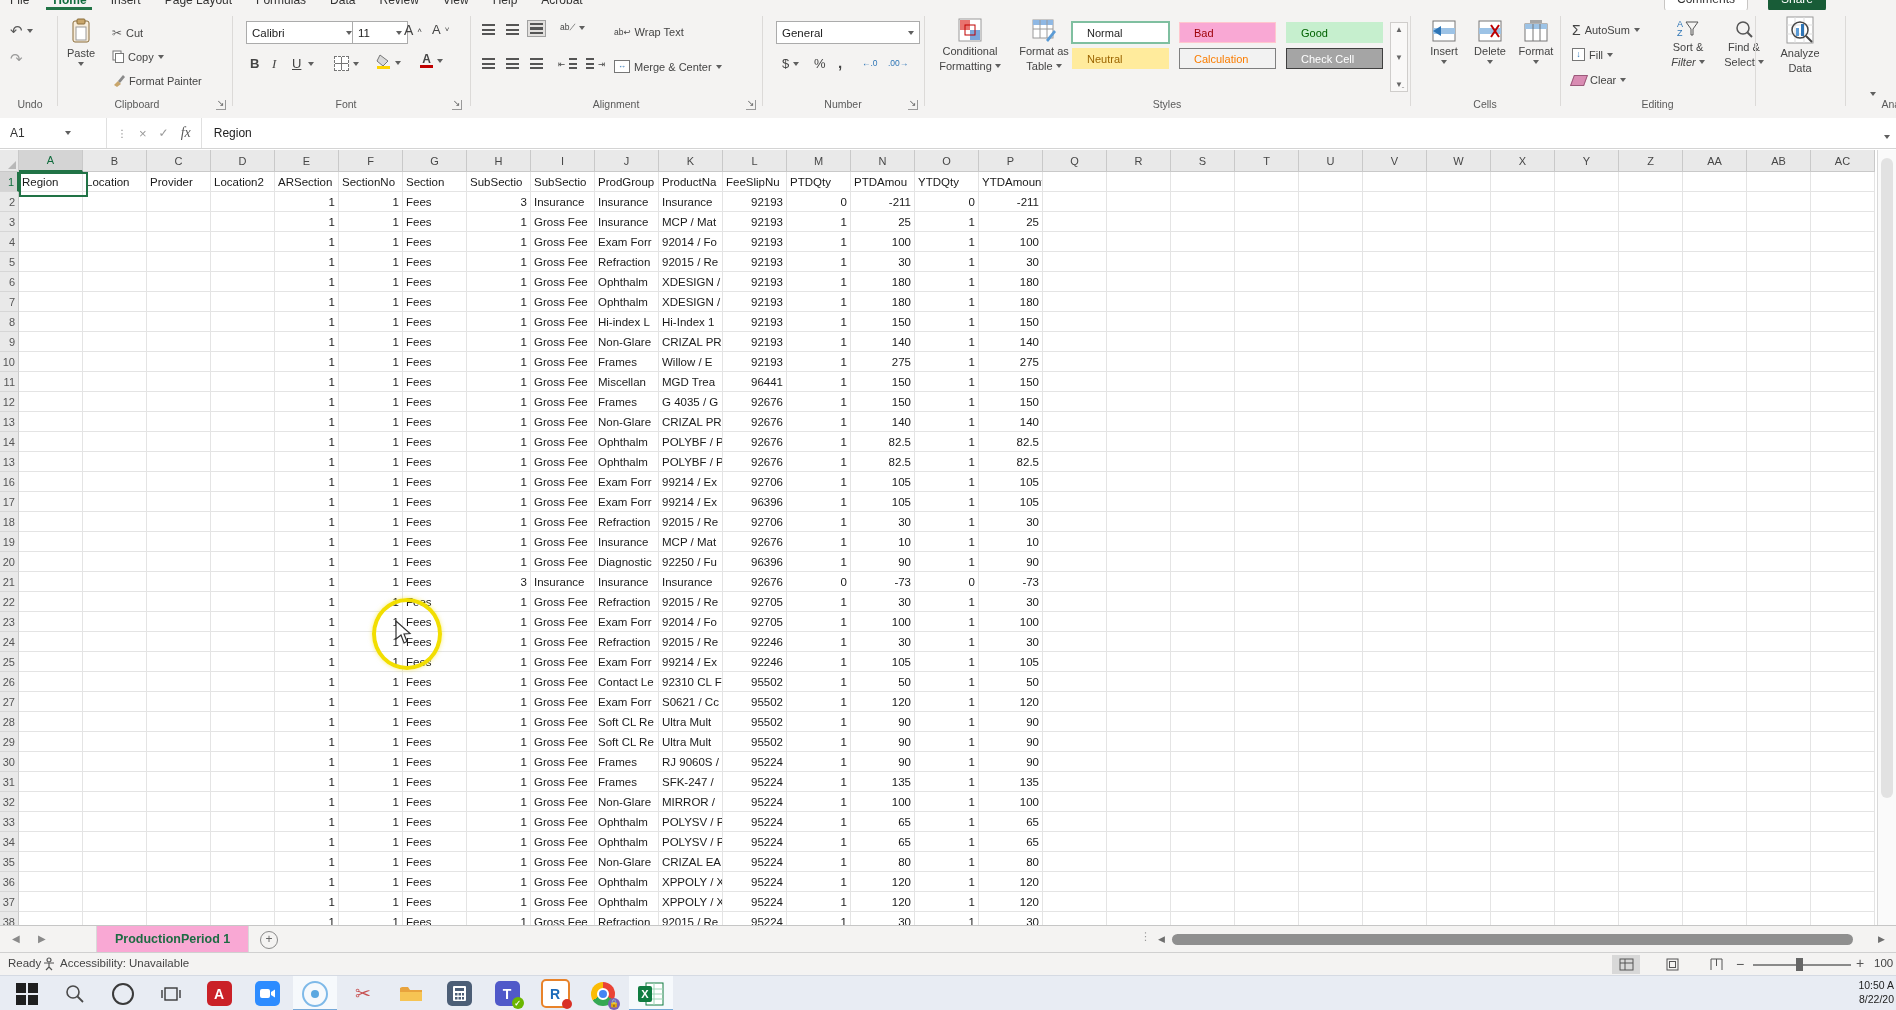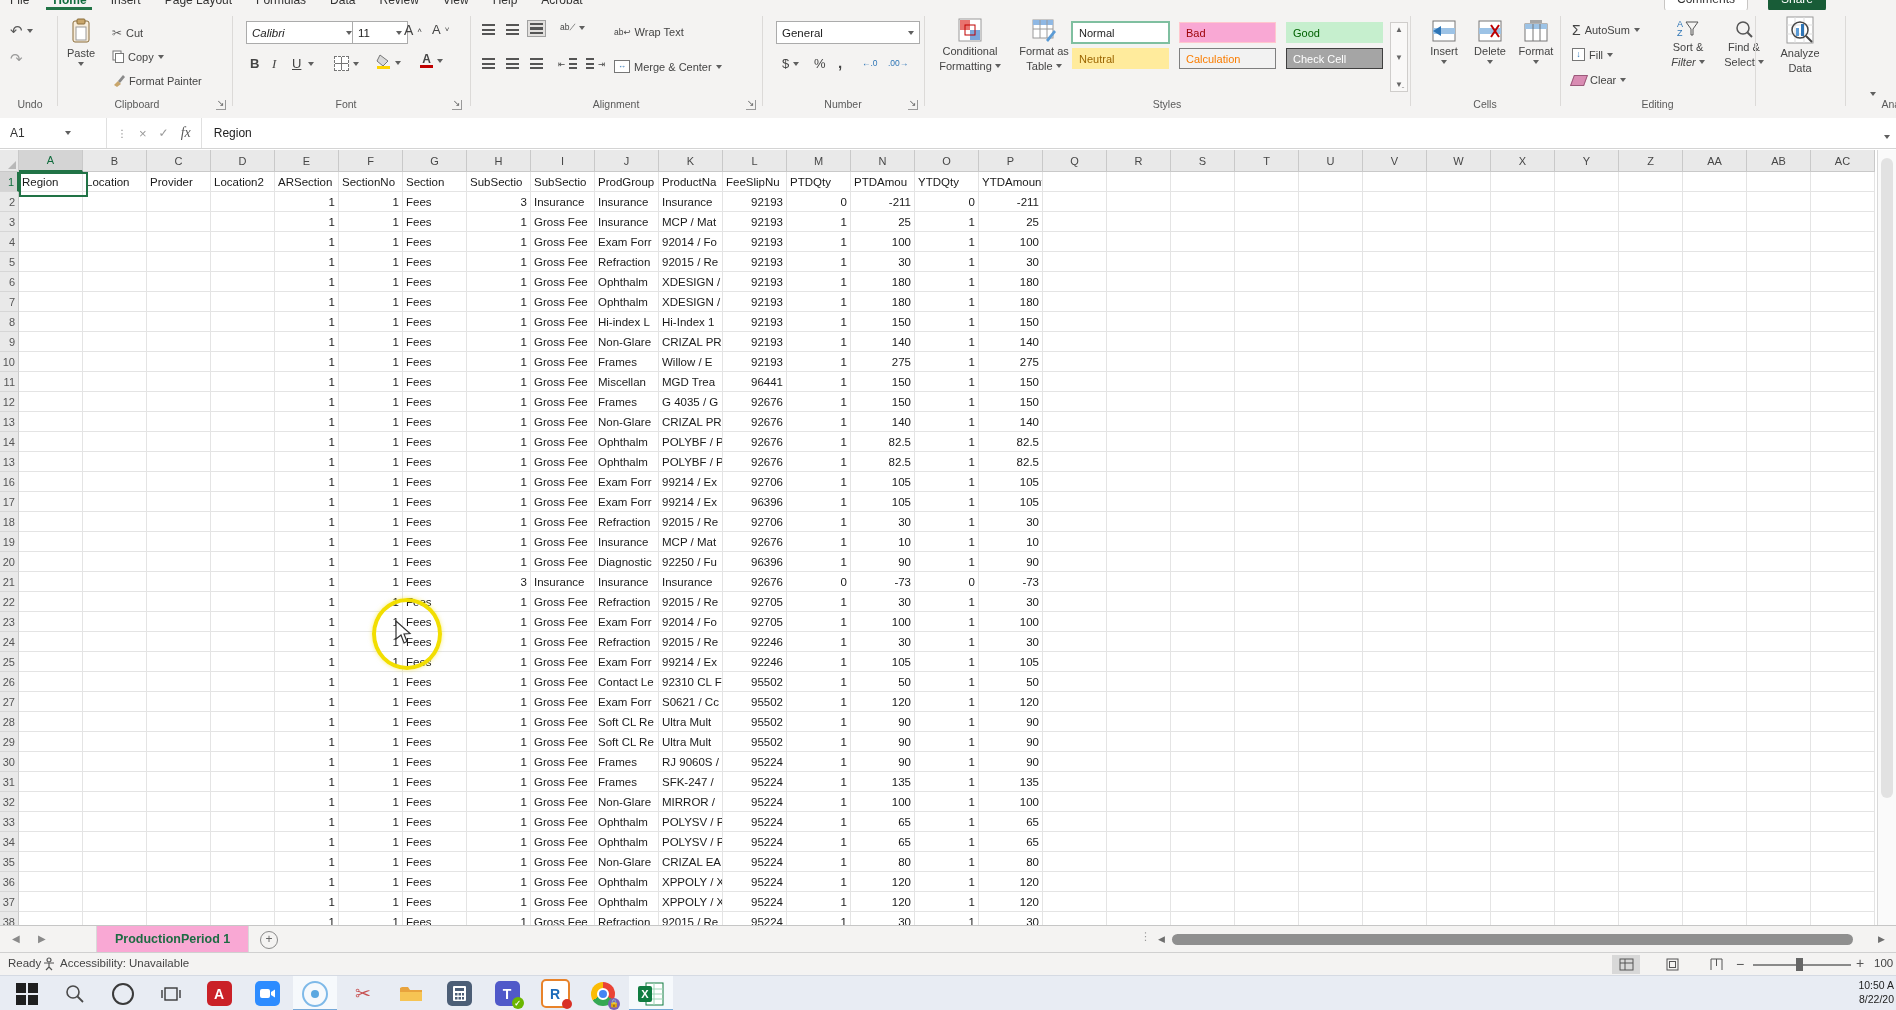--- a/index.html
+++ b/index.html
@@ -24,21 +24,21 @@
   .ri{position:absolute;display:flex;align-items:center;gap:4px;white-space:nowrap;}
   .chv{width:0;height:0;border-left:3.5px solid transparent;border-right:3.5px solid transparent;
        border-top:4px solid #5F5F5F;display:inline-block;}
   .launcher{position:absolute;font-size:9px;color:#666;border-right:1px solid #999;border-bottom:1px solid #999;
             width:9px;height:9px;line-height:7px;text-align:center;}
   .inputbox{position:absolute;background:#fff;border:1px solid #ABABAB;display:flex;align-items:center;
             padding:0 5px;justify-content:space-between;font-size:11.5px;color:#222;}
   .bigbtn{position:absolute;display:flex;flex-direction:column;align-items:center;gap:3px;font-size:11px;color:#444;}
   .chipgrid{position:absolute;left:1072px;top:12px;display:grid;grid-template-columns:repeat(3,97px);
             grid-auto-rows:21px;gap:5px 10px;}
-  .chip{display:flex;align-items:center;padding:0 6px;font-size:11px;border:1px solid transparent;}
+  .chip{display:flex;align-items:center;padding:0 14px;font-size:11px;border:1px solid transparent;}
   .galcol{position:absolute;left:1390px;top:12px;width:16px;height:64px;border:1px solid #CFCDCB;background:#F9F8F7;
           display:flex;flex-direction:column;align-items:center;justify-content:space-between;padding:2px 0;color:#666;font-size:8px;}
   .minitxt{font-size:8.5px;color:#444;}
   .bars{display:inline-block;width:13px;height:11px;
         background:repeating-linear-gradient(to bottom,#555 0 2px,transparent 2px 4.5px);}
   .boxed{outline:1px solid #A0A0A0;background:#E2E0DE;padding:2px;}
   .gridicon{display:inline-block;border:1px solid #767676;background:#fff;}
   
   .fbar{position:absolute;left:0;top:118px;width:1896px;height:30px;background:#fff;border-bottom:1px solid #D4D4D4;
         display:flex;align-items:center;font-size:12px;color:#333;}
@@ -160,21 +160,21 @@
       <svg width="13" height="13">
           <path d="M2 11 L6 7 L9 10 L5 13 Z" fill="#C9A66B"></path>
           <path d="M6 7 L11 1 L13 3 L8 9 Z" fill="#8a8a8a"></path>
         </svg>
       <span>Format Painter</span>
     </div>
     <div class="glabel" style="left:80px;width:114px;">Clipboard</div>
     <div class="launcher" style="left:216px;top:90px;">↘</div>
     <div class="gdiv" style="left:232px;"></div>
 
-    <div class="inputbox" style="left:246px;top:11px;width:100px;height:21px;font-style:italic;">
+    <div class="inputbox" style="left:246px;top:11px;width:100px;height:21px;">
       <span>Calibri</span>
         <span class="chv"></span>
     </div>
     <div class="inputbox" style="left:352px;top:11px;width:44px;height:21px;">
       <span>11</span>
         <span class="chv"></span>
     </div>
     <div class="ri" style="left:404px;top:12px;font-size:14px;">A<span style="font-size:8px;vertical-align:top;">˄</span></div>
     <div class="ri" style="left:432px;top:12px;font-size:13px;">A<span style="font-size:8px;">˅</span></div>
     <div class="ri" style="left:250px;top:46px;font-weight:bold;font-size:13px;">

